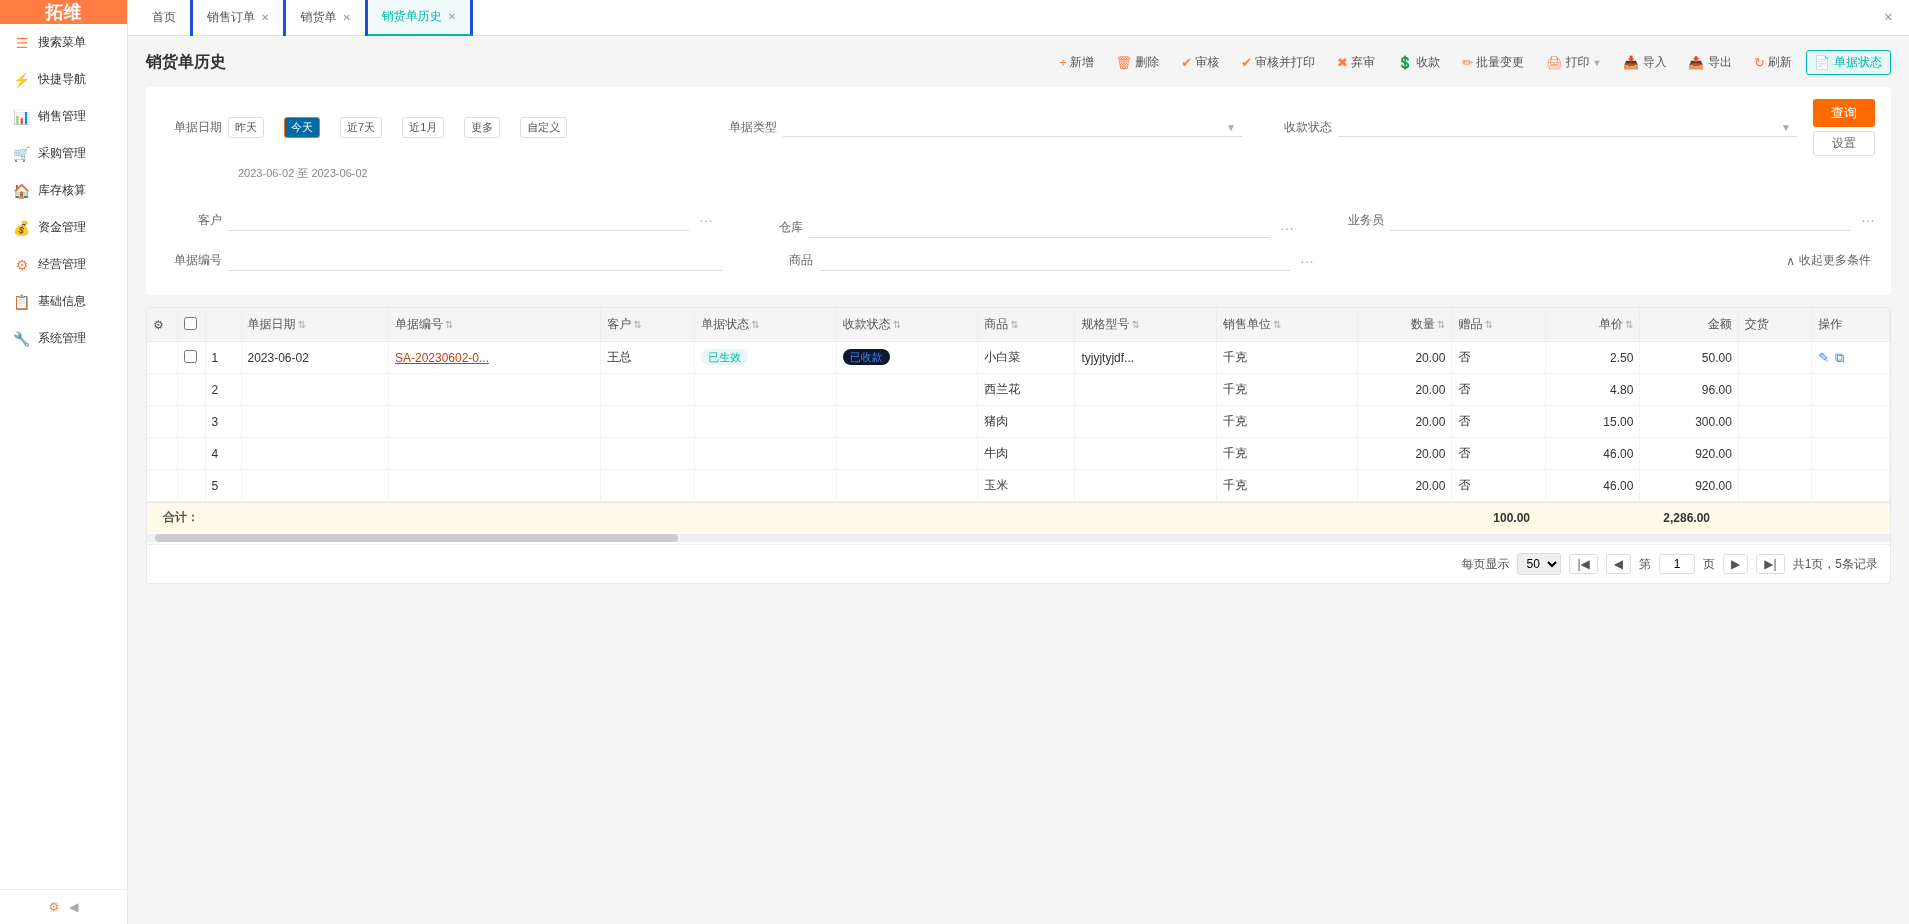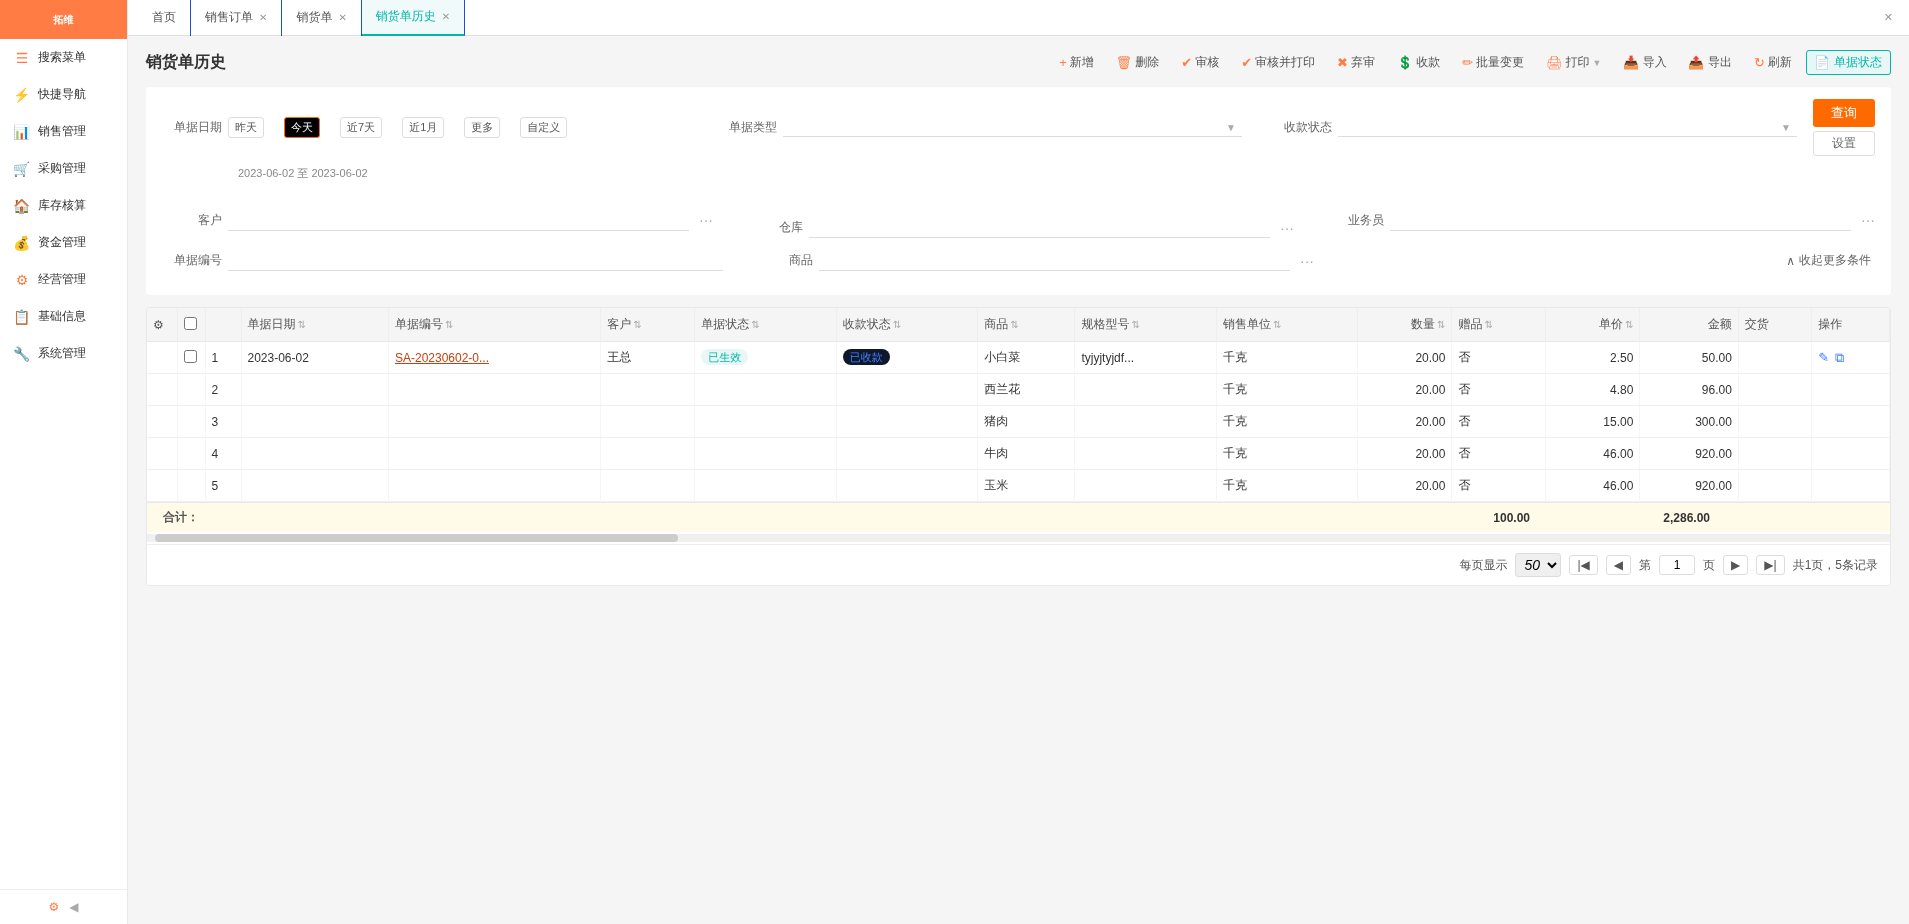--- a/index.html
+++ b/index.html
@@ -1,30 +1,30 @@
 <!DOCTYPE html>
 <html><head>
   <meta charset="utf-8">
   <style>
     * { box-sizing: border-box; margin: 0; padding: 0; }
     body { font-family: "Microsoft YaHei", "PingFang SC", sans-serif; font-size: 12px; background: #f5f5f5; display: flex; height: 924px; overflow: hidden; }
 
     
     .sidebar { width: 128px; background: #fff; border-right: 1px solid #e8e8e8; display: flex; flex-direction: column; height: 100%; }
-    .sidebar-logo { height: 39px; background: #ff7c44; display: flex; align-items: center; justify-content: center; color: #fff; font-size: 10px; font-weight: bold; }
+    .sidebar-logo { height: 24px; background: #ff7c44; display: flex; align-items: center; justify-content: center; color: #fff; font-size: 18px; font-weight: bold; }
     .sidebar-item { display: flex; align-items: center; padding: 10px 14px; cursor: pointer; color: #333; font-size: 12px; gap: 8px; }
     .sidebar-item .icon { width: 16px; height: 16px; display: flex; align-items: center; justify-content: center; color: #ff7c44; font-size: 14px; }
     .sidebar-bottom { margin-top: auto; padding: 10px; display: flex; gap: 10px; border-top: 1px solid #eee; justify-content: center; }
 
     
     .main { flex: 1; display: flex; flex-direction: column; overflow: hidden; }
 
     
     .tab-bar { background: #fff; border-bottom: 1px solid #e0e0e0; display: flex; align-items: center; padding: 0 10px; height: 36px; }
-    .tab-item { padding: 6px 14px; height: 36px; display: flex; align-items: center; cursor: pointer; font-size: 12px; color: #555; border-right: 1px solid #1d4ed8; gap: 6px; }
+    .tab-item { padding: 6px 14px; height: 36px; display: flex; align-items: center; cursor: pointer; font-size: 12px; color: #555; border-right: 3px solid #1d4ed8; gap: 6px; }
     .tab-item.active { background: #f0fafa; color: #00b8a9; border-bottom: 2px solid #00b8a9; }
     .tab-close { font-size: 10px; color: #999; cursor: pointer; }
     .tab-bar-end { margin-left: auto; display: flex; align-items: center; }
     .tab-bar-end .close-all { font-size: 11px; color: #999; cursor: pointer; padding: 2px 6px; }
 
     
     .page-container { flex: 1; overflow-y: auto; background: #f5f5f5; padding: 14px 18px; }
 
     
     .page-header { display: flex; align-items: center; justify-content: space-between; margin-bottom: 12px; }
@@ -34,21 +34,21 @@
     .toolbar-btn .icon { color: #ff7c44; font-size: 13px; }
 
     
     .filter-panel { background: #fff; border-radius: 4px; padding: 12px 16px; margin-bottom: 12px; }
     .filter-row { display: flex; align-items: center; gap: 0; margin-bottom: 10px; }
     .filter-item { display: flex; align-items: center; gap: 6px; flex: 1; min-width: 280px; }
     .filter-label { color: #666; font-size: 12px; white-space: nowrap; min-width: 60px; text-align: right; }
     .filter-input { flex: 1; border: none; border-bottom: 1px solid #ddd; padding: 3px 6px; font-size: 12px; outline: none; color: #333; background: transparent; }
     .date-range { display: flex; align-items: center; gap: 20px; }
     .date-btn { padding: 2px 6px; border-radius: 3px; border: 1px solid #ddd; background: #fff; cursor: pointer; font-size: 11px; color: #555; }
-    .date-btn.active { background: #000000; color: #fff; border-color: #ff6a00; }
+    .date-btn.active { background: #0369a1; color: #fff; border-color: #ff6a00; }
     .select-field { flex: 1; border: none; border-bottom: 1px solid #ddd; padding: 3px 6px; font-size: 12px; background: transparent; color: #333; outline: none; cursor: pointer; display: flex; align-items: center; justify-content: space-between; }
     .dots { color: #aaa; cursor: pointer; font-size: 14px; margin-left: 4px; }
     .collapse-btn { display: flex; align-items: center; justify-content: center; gap: 4px; color: #666; cursor: pointer; font-size: 12px; padding: 4px; }
 
     
     .table-container { background: #fff; border-radius: 4px; overflow: hidden; border: 1px solid #e8e8e8; }
     .data-table { width: 100%; border-collapse: collapse; font-size: 12px; }
     .data-table thead tr { background: #f5f5f5; border-bottom: 1px solid #e8e8e8; }
     .data-table thead th { padding: 8px 6px; text-align: left; color: #555; font-weight: normal; white-space: nowrap; border-right: 1px solid #eee; }
     .data-table tbody tr { border-bottom: 1px solid #f0f0f0; }
@@ -64,21 +64,21 @@
     .action-icons { display: flex; gap: 6px; }
     .action-icon { color: #4080ff; cursor: pointer; font-size: 13px; }
 
     
     .table-footer { background: #fffbe8; border-top: 1px solid #e8e8e8; padding: 6px 0; }
     .footer-row { display: flex; align-items: center; }
     .footer-label { padding: 0 16px; font-weight: bold; font-size: 12px; color: #555; min-width: 160px; }
 
     
     .pagination-bar { display: flex; align-items: center; justify-content: flex-end; padding: 8px 12px; gap: 8px; background: #fff; border-top: 1px solid #eee; font-size: 12px; color: #555; }
-    .page-size-select { border: 1px solid #ddd; padding: 2px 4px; border-radius: 3px; font-size: 14px; font-style: italic; }
+    .page-size-select { border: 1px solid #ddd; padding: 2px 4px; border-radius: 3px; font-size: 12px; }
     .page-nav-btn { border: 1px solid #ddd; background: #fff; padding: 2px 7px; cursor: pointer; border-radius: 3px; font-size: 12px; color: #555; }
     .page-input { border: 1px solid #ddd; padding: 2px 4px; border-radius: 3px; width: 36px; text-align: center; font-size: 12px; }
 
     
     .scroll-track { height: 8px; background: #f0f0f0; margin: 2px 0; }
     .scroll-thumb { height: 8px; background: #ccc; border-radius: 4px; width: 30%; margin-left: 8px; }
   </style>
 </head>
 <body>
 

